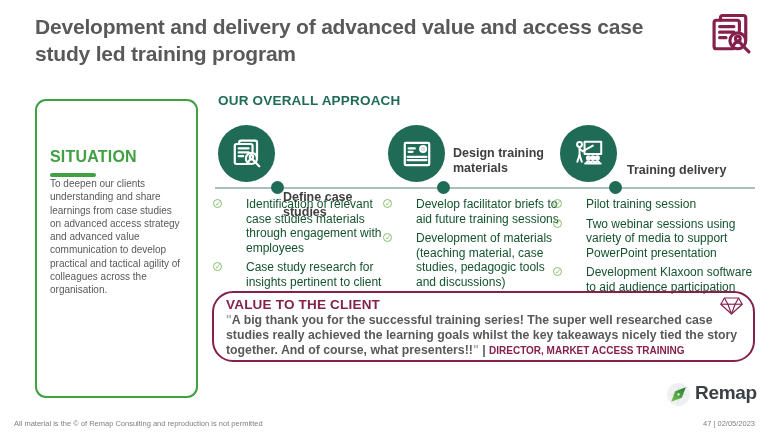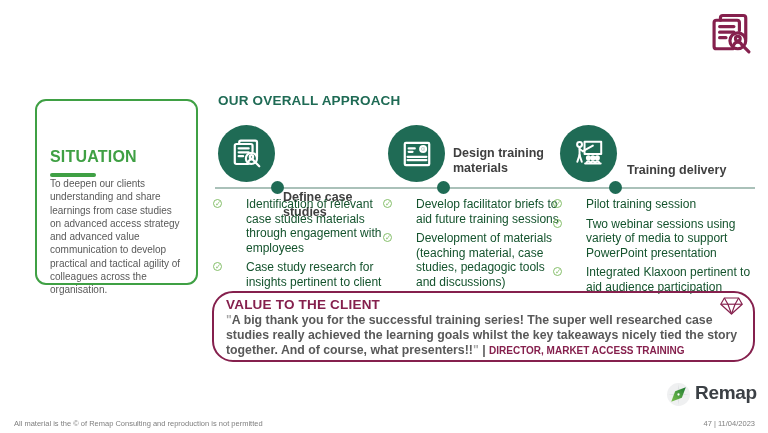--- a/index.html
+++ b/index.html
@@ -9,21 +9,21 @@
     font-family:"Liberation Sans", sans-serif; overflow:hidden;
   }
   .page-title {
     position:absolute; left:35px; top:13px; width:650px;
     font-size:21px; font-weight:bold; color:#595959; line-height:1.3; letter-spacing:-0.2px;
   }
   .header-icon { position:absolute; left:703px; top:6px; width:57px; height:57px; }
 
   
   .situation {
-    position:absolute; left:35px; top:99px; width:163px; height:186px;
+    position:absolute; left:35px; top:99px; width:163px; height:299px;
     border:2px solid #3fa044; border-radius:11px; padding:47px 13px 0 13px;
   }
   .situation-heading { font-size:16px; font-weight:bold; color:#3fa044; letter-spacing:0.2px; }
   .situation-bar { width:46px; height:4px; background:#3fa044; border-radius:2px; margin-top:7px; }
   .situation-body { font-size:10px; color:#595959; line-height:1.33; }
 
   
   .approach-heading {
     position:absolute; left:218px; top:93px; font-size:13.5px; font-weight:bold;
     color:#1f6b55; letter-spacing:0.2px;
@@ -69,20 +69,21 @@
   .copyright { position:absolute; left:14px; top:419px; font-size:7.5px; color:#808080; }
   .page-info { position:absolute; right:13px; top:419px; font-size:7.5px; color:#808080; }
 
   svg { display:block; }
 </style>
 </head>
 <body>
 
 <div class="slide">
 
+  <h1 class="page-title">Development and delivery of advanced value and access case study led training program</h1>
 
   <div class="header-icon">
     <svg width="57" height="57" viewBox="0 0 36 36" fill="none" stroke="#85204d" stroke-width="2" stroke-linecap="round" stroke-linejoin="round">
       <path d="M11 9 V7.5 A1.5 1.5 0 0 1 12.5 6 H25.5 A1.5 1.5 0 0 1 27 7.5 V21"></path>
       <path d="M19 27 H8.5 A1.5 1.5 0 0 1 7 25.5 V10.5 A1.5 1.5 0 0 1 8.5 9 H21.5 A1.5 1.5 0 0 1 23 10.5 V15.5"></path>
       <path d="M10.5 13 H19.5"></path>
         <path d="M10.5 16.5 H19.5"></path>
         <path d="M10.5 20 H14.5"></path>
       <circle cx="22" cy="22" r="5" fill="#ffffff"></circle>
       <circle cx="22" cy="20.6" r="1.5"></circle>
@@ -184,21 +185,21 @@
     <li>
       <span class="check"></span>
       <span>Pilot training session</span>
     </li>
     <li>
       <span class="check"></span>
       <span>Two webinar sessions using variety of media to support PowerPoint presentation</span>
     </li>
     <li>
       <span class="check"></span>
-      <span>Integrated Klaxoon pertinent to aid audience participation</span>
+      <span>Development Klaxoon software to aid audience participation</span>
     </li>
   </ul>
 
   <div class="value-box">
     <div class="value-heading">VALUE TO THE CLIENT</div>
     <div class="gem-icon">
       <svg width="25" height="20" viewBox="0 0 28 22" fill="none" stroke="#85204d" stroke-width="1.3" stroke-linejoin="round">
         <polygon points="6,2 22,2 26,9 14,20 2,9"></polygon>
         <path d="M2 9 H26"></path>
         <path d="M6 2 L10 9 L14 20"></path>
@@ -222,15 +223,15 @@
         <circle cx="12" cy="12" r="11" fill="#eff0f1"></circle>
         <polygon points="12,2 13.3,12 12,22 10.7,12" fill="#dfe1e3"></polygon>
         <polygon points="2,12 12,10.7 22,12 12,13.3" fill="#dfe1e3"></polygon>
         <polygon points="19,5 15.2,15.2 5,19 8.8,8.8" fill="url(#needle)"></polygon>
         <circle cx="12" cy="12" r="1.1" fill="#ffffff"></circle>
       </svg>
     </span>
     <span class="logo-text">Remap</span>
   </div>
   <div class="copyright">All material is the © of Remap Consulting and reproduction is not permitted</div>
-  <div class="page-info">47 | 11/04/2023</div>
+  <div class="page-info">47 | 02/05/2023</div>
 
 </div>
 
 </body></html>

